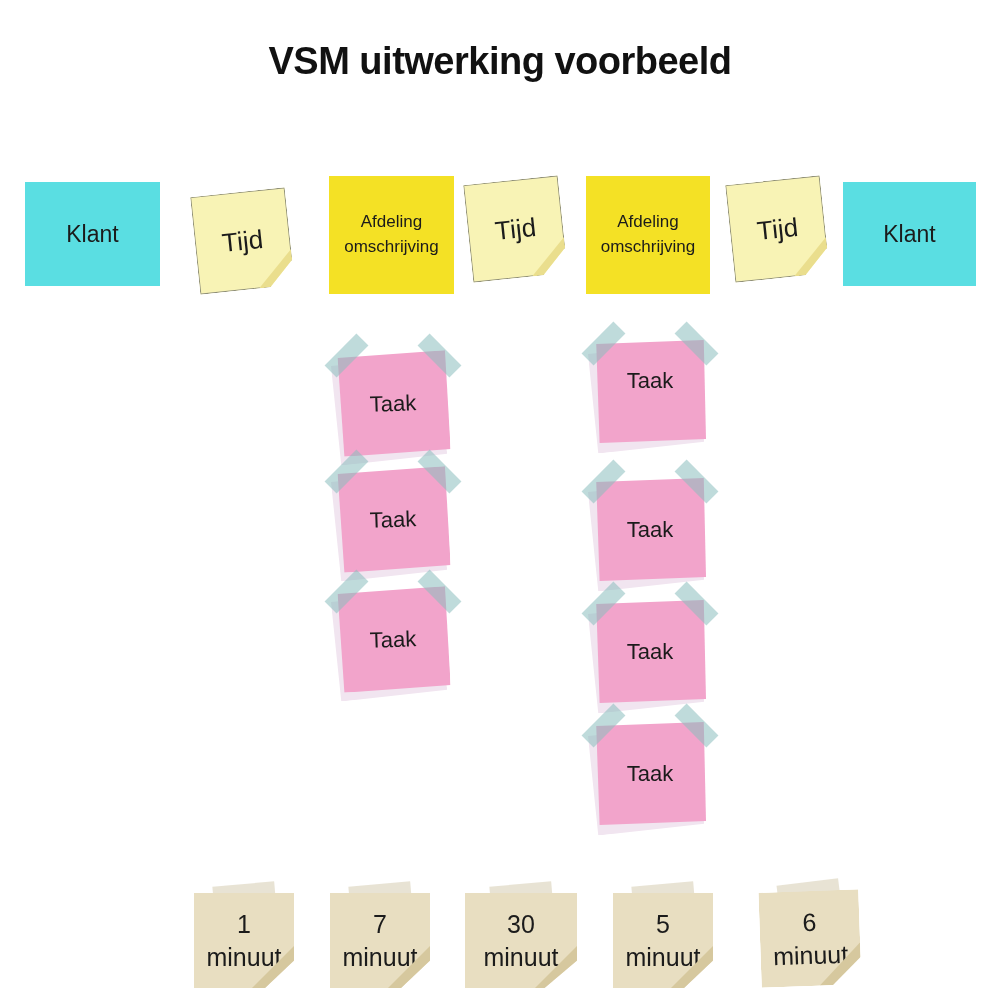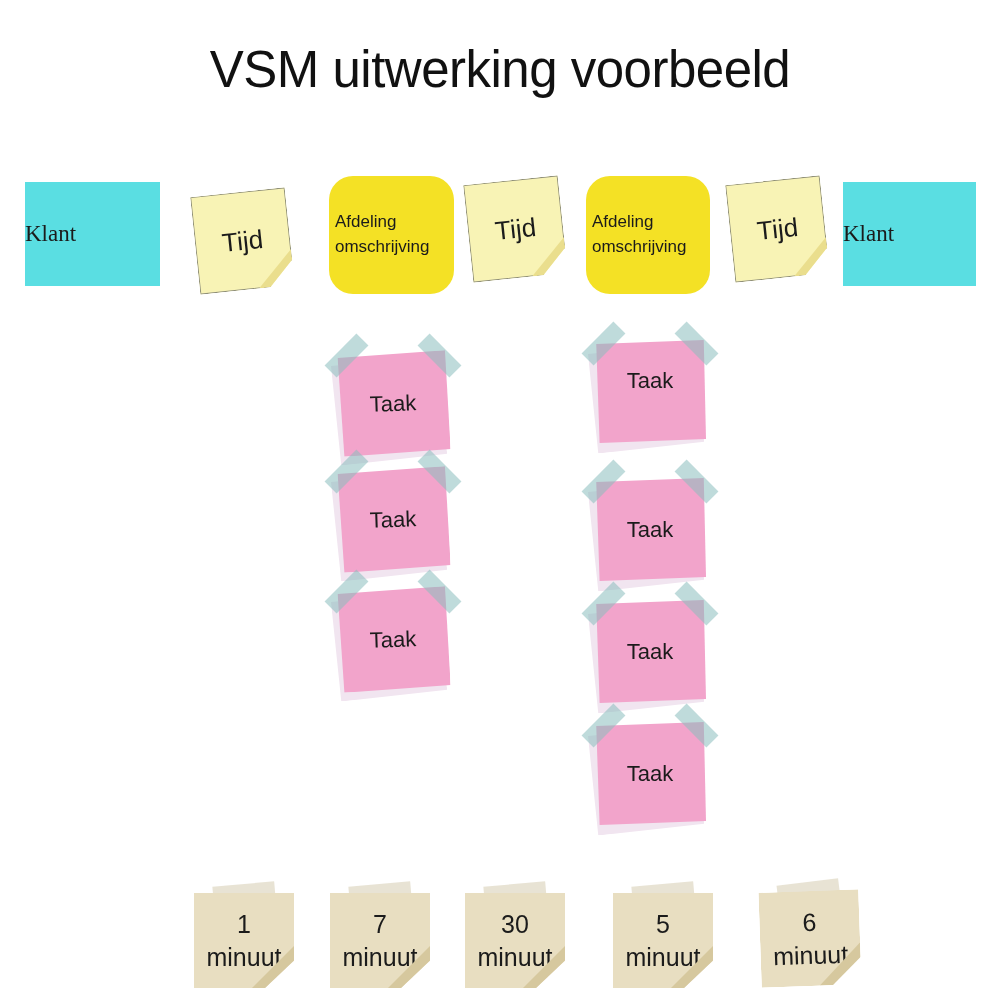--- a/index.html
+++ b/index.html
@@ -5,34 +5,33 @@
   html,body{margin:0;padding:0;background:#ffffff;}
   .stage{
     position:relative;width:1000px;height:1000px;background:#ffffff;overflow:hidden;
     font-family:"Liberation Sans","DejaVu Sans",sans-serif;color:#1b1b1b;
   }
   .abs{position:absolute;}
 
   
   .title{
     left:0;right:0;top:40px;text-align:center;
-    font-size:51px;font-weight:400;letter-spacing:-0.5px;color:#111;
+    font-size:38px;font-weight:700;letter-spacing:-0.5px;color:#111;
   }
 
   
   .klant{
-    background:#5adee2;display:flex;align-items:center;justify-content:flex-start;
+    background:#5adee2;display:flex;align-items:center;justify-content:center;
     font-size:23px;
-    font-family:Liberation Serif, serif;
   }
 
   
   .afdeling{
     background:#f4e125;display:flex;align-items:center;justify-content:center;
-    font-size:17px;line-height:1.45;padding:4px 6px;box-sizing:border-box;border-radius:24px;
+    font-size:17px;line-height:1.45;text-align:center;padding:4px 6px;box-sizing:border-box;
   }
 
   
   .tijd{width:95px;height:98px;}
   .tijd-paper{
     position:absolute;inset:0;background:#f8f3b5;border:1px solid #8f8f7a;
     transform:rotate(-6deg);
     clip-path:polygon(0 0,100% 0,100% 74%,74% 100%,0 100%);
     display:flex;align-items:center;justify-content:center;font-size:26px;
   }
@@ -196,21 +195,21 @@
 
   <div class="abs tnote" style="left:330px;top:893px;">
     <div class="tnote-tape"></div>
     <div class="tnote-paper">
       <span>7</span>
       <span>minuut</span>
       <div class="tnote-fold"></div>
     </div>
   </div>
 
-  <div class="abs tnote" style="left:465px;top:893px;">
+  <div class="abs tnote" style="left:465px;top:893px;padding-left:12px;">
     <div class="tnote-tape"></div>
     <div class="tnote-paper">
       <span>30</span>
       <span>minuut</span>
       <div class="tnote-fold"></div>
     </div>
   </div>
 
   <div class="abs tnote" style="left:613px;top:893px;">
     <div class="tnote-tape"></div>

